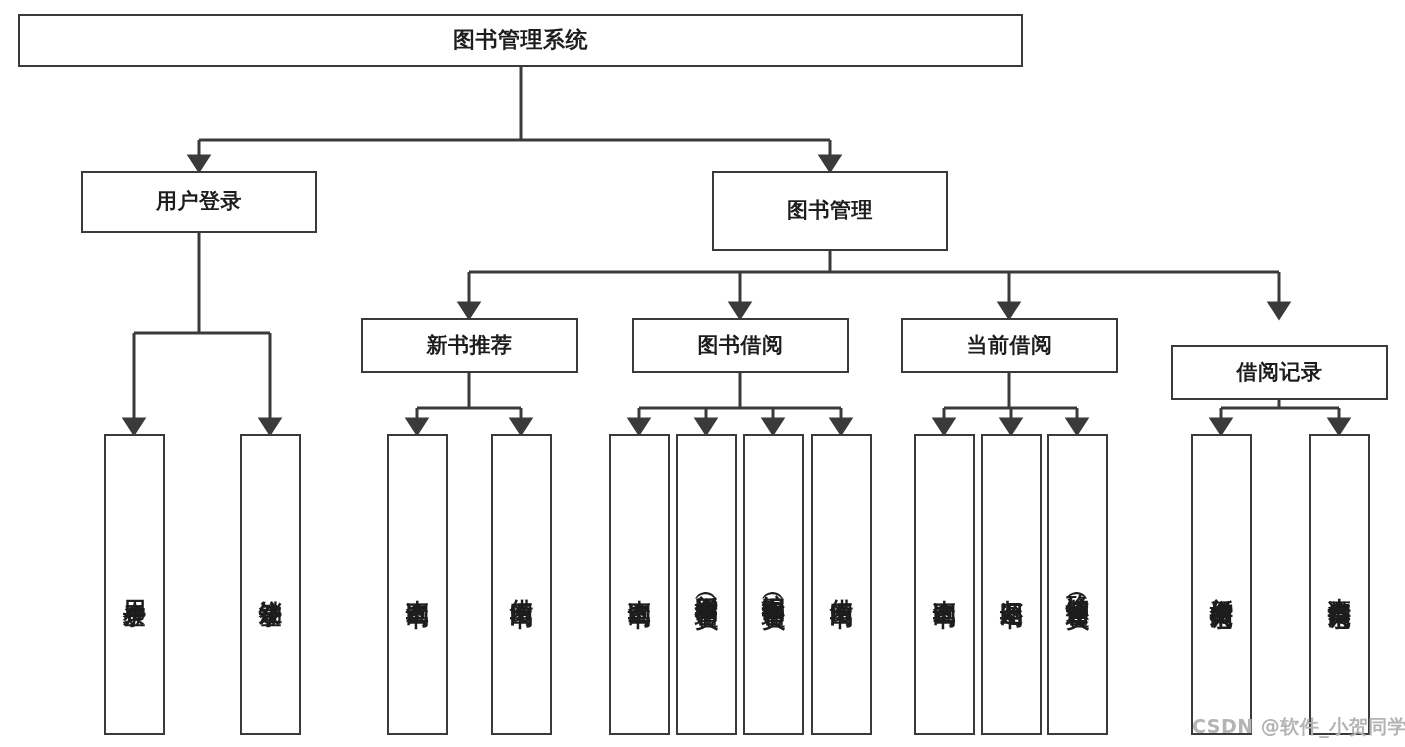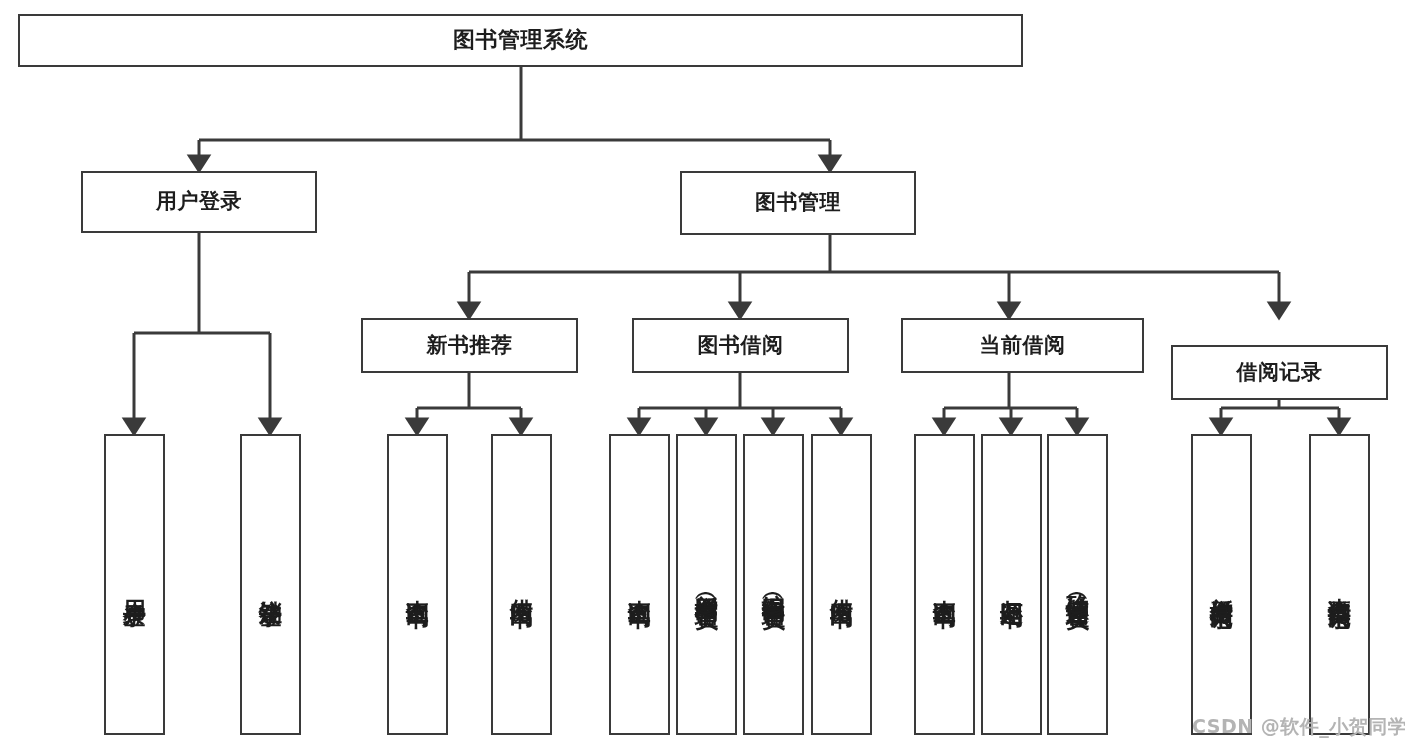--- a/index.html
+++ b/index.html
@@ -129,31 +129,31 @@
     </g>
   </svg>
 
   <div class="node horiz root" style="left:18px; top:14px; width:1005px; height:53px;">
     <span class="node-label">图书管理系统</span>
   </div>
 
   <div class="node horiz" style="left:81px; top:171px; width:236px; height:62px;">
     <span class="node-label">用户登录</span>
   </div>
-  <div class="node horiz" style="left:680px; top:171px; width:236px; height:64px;">
+  <div class="node horiz" style="left:712px; top:171px; width:236px; height:80px;">
     <span class="node-label">图书管理</span>
   </div>
 
   <div class="node horiz" style="left:361px; top:318px; width:217px; height:55px;">
     <span class="node-label">新书推荐</span>
   </div>
   <div class="node horiz" style="left:632px; top:318px; width:217px; height:55px;">
     <span class="node-label">图书借阅</span>
   </div>
-  <div class="node horiz" style="left:901px; top:318px; width:243px; height:55px;">
+  <div class="node horiz" style="left:901px; top:318px; width:217px; height:55px;">
     <span class="node-label">当前借阅</span>
   </div>
   <div class="node horiz" style="left:1171px; top:318px; width:217px; height:55px;margin-top:27px;">
     <span class="node-label">借阅记录</span>
   </div>
 
   <div class="node vert" style="left:104px; top:434px; width:61px; height:301px;">
     <span class="node-label">用户登录</span>
   </div>
   <div class="node vert" style="left:240px; top:434px; width:61px; height:301px;">

